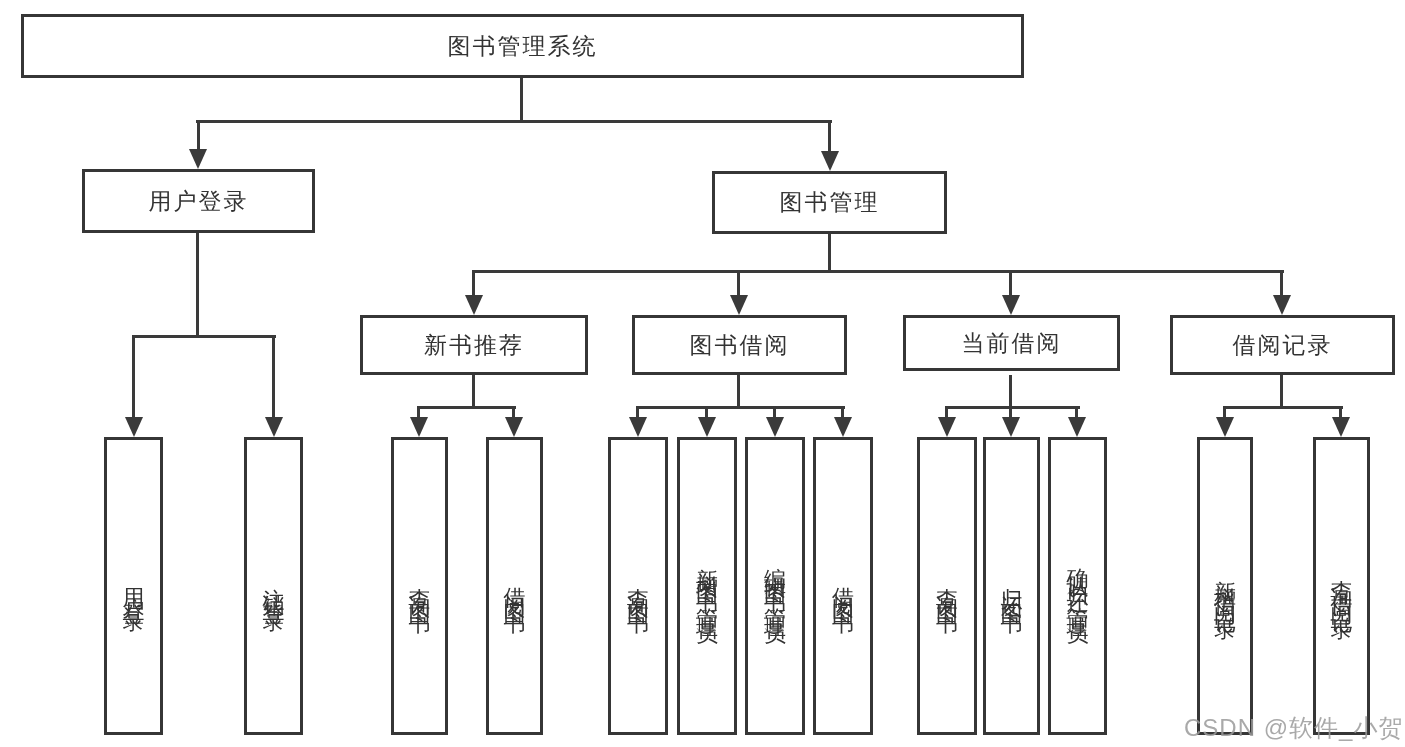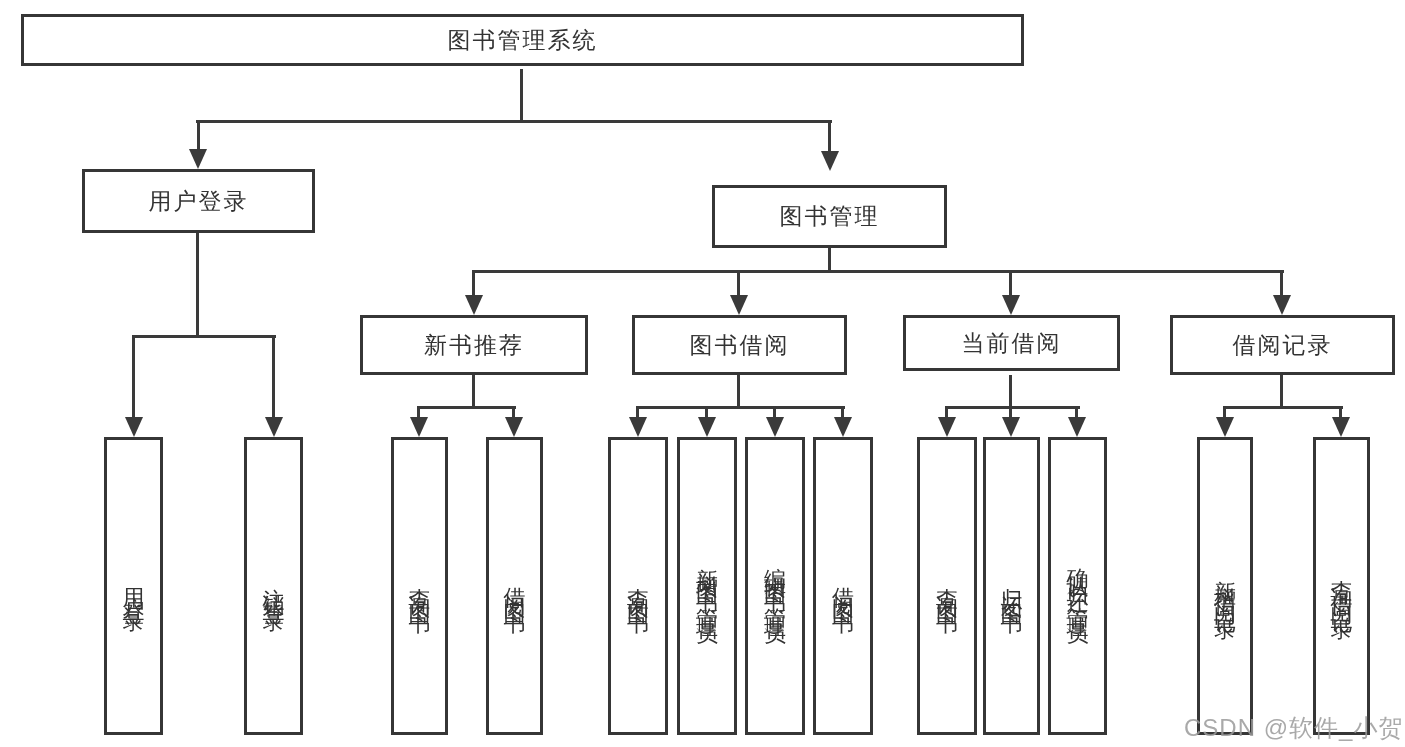--- a/index.html
+++ b/index.html
@@ -60,31 +60,31 @@
     opacity:.85;
     z-index:3;
     white-space:nowrap;
   }
 </style>
 </head>
 <body>
 
 <div id="stage">
 
-  <div class="box" style="left:21px;top:14px;width:1003px;height:52px;">图书管理系统</div>
+  <div class="box" style="left:21px;top:14px;width:1003px;height:64px;">图书管理系统</div>
 
   <div class="vline" style="left:520px;top:69px;height:53px;"></div>
   <div class="hline" style="left:196px;top:120px;width:636px;"></div>
   <div class="vline" style="left:197px;top:120px;height:31px;"></div>
   <div class="arrow" style="left:189px;top:149px;"></div>
   <div class="vline" style="left:828px;top:120px;height:33px;"></div>
   <div class="arrow" style="left:821px;top:151px;"></div>
 
   <div class="box" style="left:82px;top:169px;width:233px;height:64px;">用户登录</div>
-  <div class="box" style="left:712px;top:171px;width:235px;height:63px;margin-top:14px;">图书管理</div>
+  <div class="box" style="left:712px;top:171px;width:235px;height:63px;">图书管理</div>
 
   <div class="vline" style="left:196px;top:233px;height:104px;"></div>
   <div class="hline" style="left:132px;top:335px;width:144px;"></div>
   <div class="vline" style="left:132px;top:335px;height:82px;"></div>
   <div class="arrow" style="left:125px;top:417px;"></div>
   <div class="vline" style="left:272px;top:335px;height:82px;"></div>
   <div class="arrow" style="left:265px;top:417px;"></div>
 
   <div class="vline" style="left:828px;top:234px;height:38px;"></div>
   <div class="hline" style="left:472px;top:270px;width:812px;"></div>

